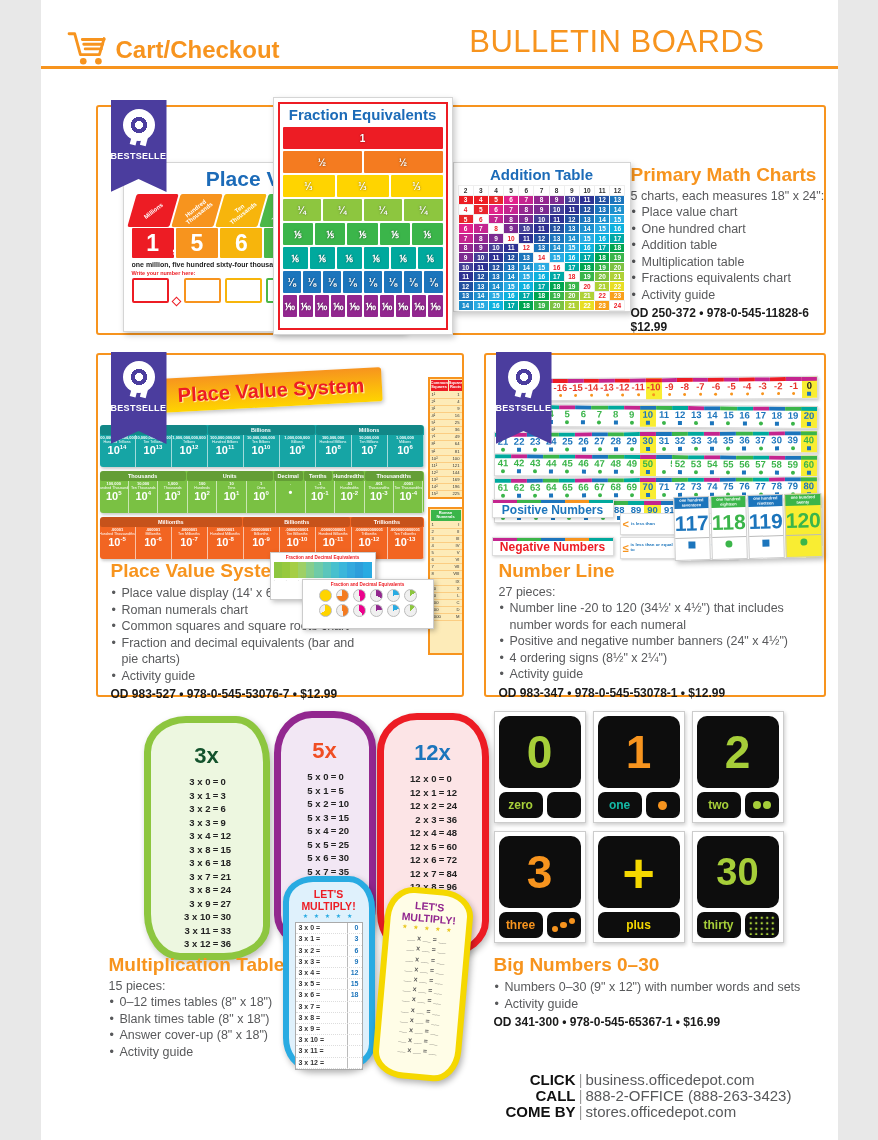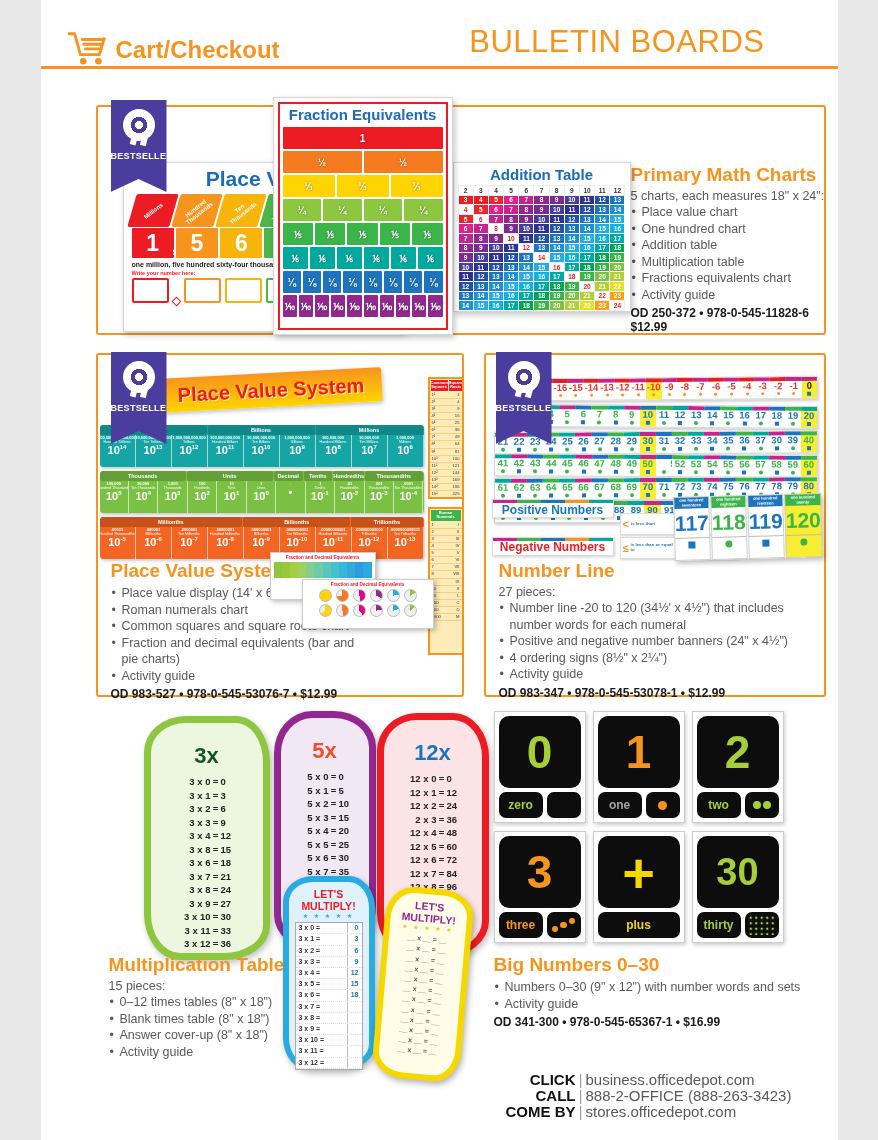--- a/index.html
+++ b/index.html
@@ -1818,21 +1818,21 @@
       <div class="bncard">
         <div class="bn-num" style="color: rgb(166, 206, 57);">0</div>
         <div class="bn-row">
           <div class="bn-word" style="color: rgb(166, 206, 57);">zero</div>
           <div class="bn-dots"></div>
         </div>
       </div>
       <div class="bncard">
         <div class="bn-num" style="color: rgb(247, 148, 30);">1</div>
         <div class="bn-row">
-          <div class="bn-word" style="color: #a3a3a3; text-align: center;">one</div>
+          <div class="bn-word" style="color: #14b8a6; text-align: center;">one</div>
           <div class="bn-dots">
             <div class="bn-dot" style="height: 9px; width: 9px; background: rgb(247, 148, 30);"></div>
           </div>
         </div>
       </div>
       <div class="bncard">
         <div class="bn-num" style="color: rgb(166, 206, 57);">2</div>
         <div class="bn-row">
           <div class="bn-word" style="color: rgb(166, 206, 57);">two</div>
           <div class="bn-dots">

